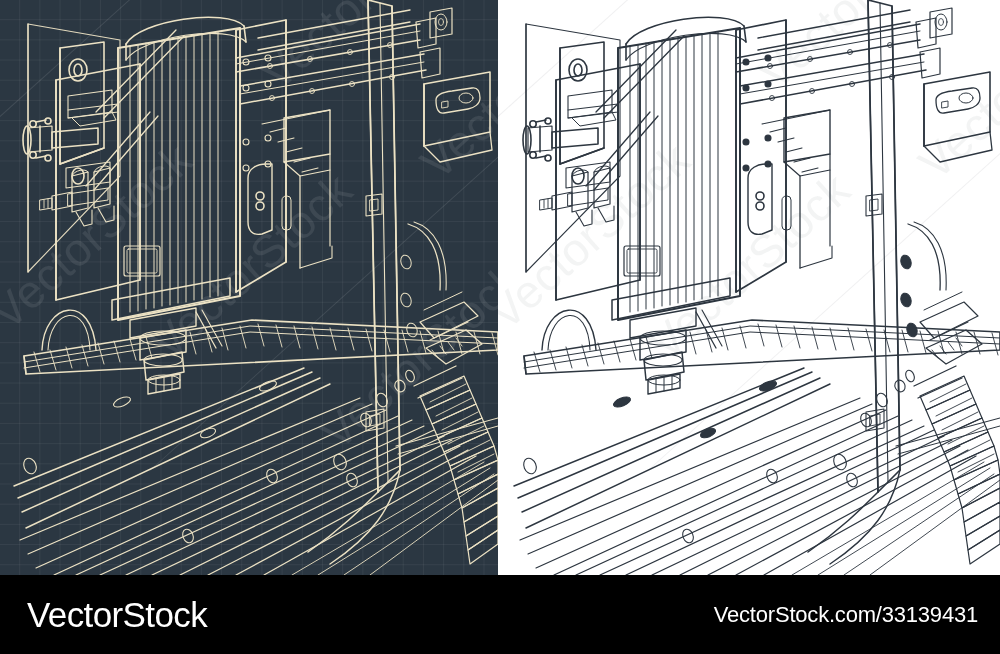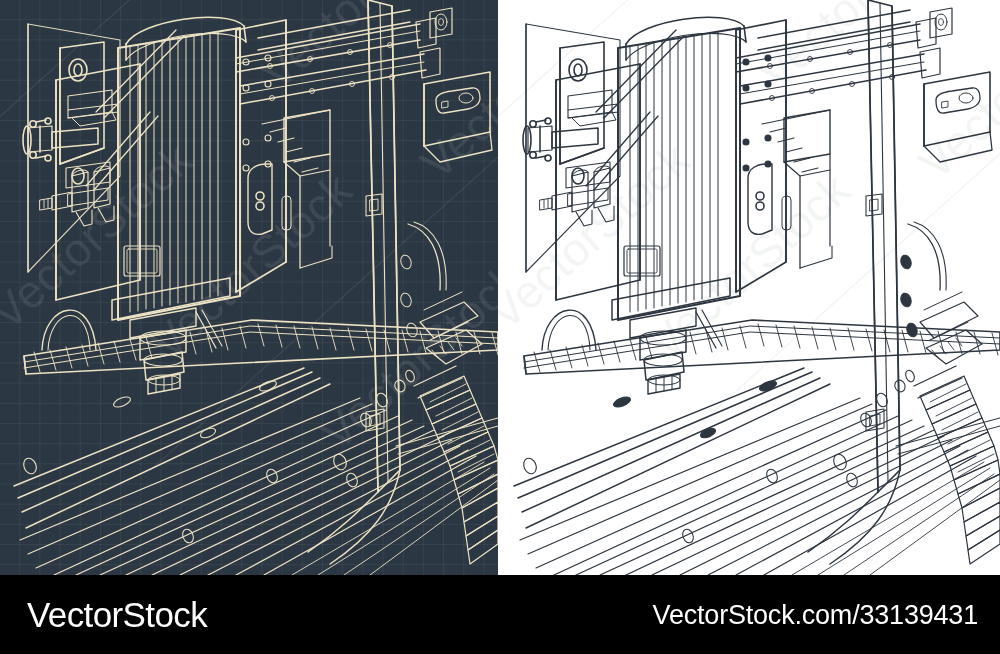--- a/index.html
+++ b/index.html
@@ -76,21 +76,21 @@
     color: #fff;
     font-size: 35px;
     font-weight: 400;
     letter-spacing: -0.6px;
   }
   #credit {
     position: absolute;
     right: 22px; top: 50%;
     transform: translateY(-50%);
     color: #fff;
-    font-size: 27px;
+    font-size: 22px;
     font-weight: 400;
     letter-spacing: -0.2px;
   }
 </style>
 </head>
 <body>
 
 <div id="stage">
 
   <div id="panel-dark" class="panel">

